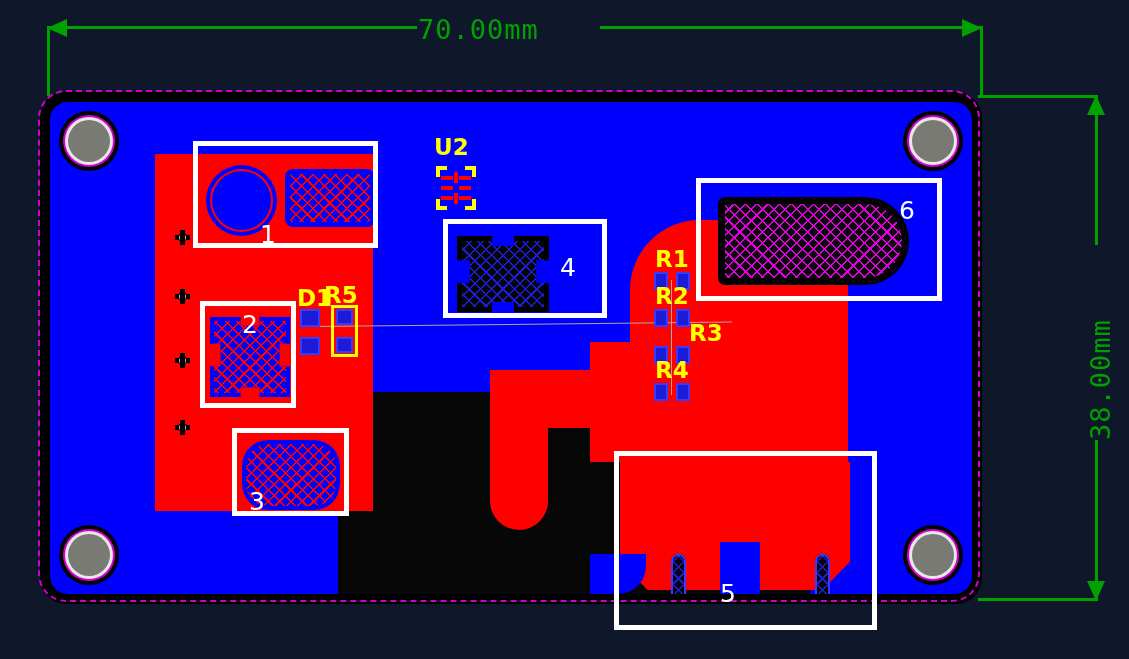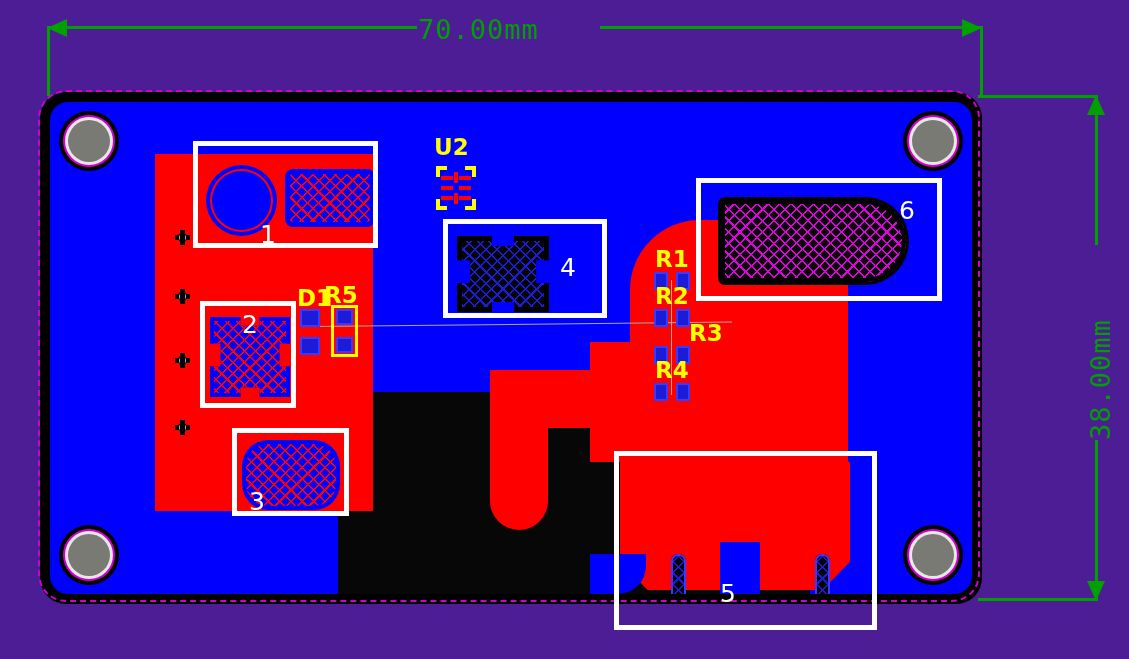--- a/index.html
+++ b/index.html
@@ -1,18 +1,18 @@
 <!DOCTYPE html>
 <html><head>
 <meta charset="utf-8">
 <style>
   html,body{margin:0;padding:0;background:#7a7a74;}
   body{width:1129px;height:659px;overflow:hidden;
        font-family:"DejaVu Sans Mono",monospace;}
-  #stage{position:relative;width:1129px;height:659px;background:#4c1d95;}
+  #stage{position:relative;width:1129px;height:659px;background:#0f172a;}
 
   
   .dim-line{position:absolute;background:#00a000;}
   .dim-text{position:absolute;color:#00a000;font-family:"DejaVu Sans Mono",monospace;
             font-size:27px;letter-spacing:1px;white-space:nowrap;
             -webkit-text-stroke:0px;}
   .dim-text.vert{transform:rotate(-90deg);transform-origin:left top;}
   .arrow{position:absolute;width:0;height:0;}
 
   

